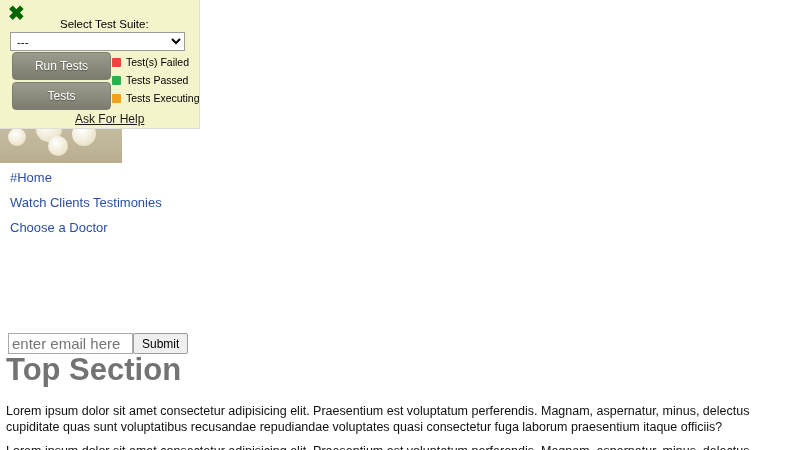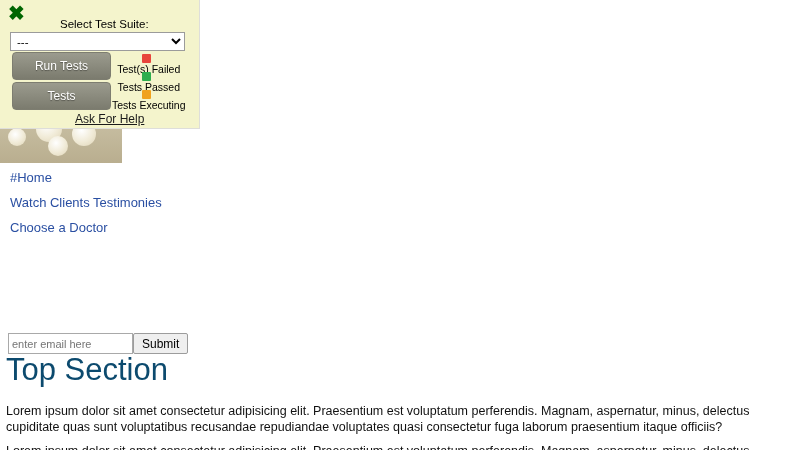--- a/index.html
+++ b/index.html
@@ -103,21 +103,21 @@
     position: absolute;
     left: 8px;
     top: 333px;
     display: flex;
     align-items: center;
   }
   .subscribe-row input[type="text"] {
     width: 117px;
     height: 17px;
     font-family: "Liberation Sans", sans-serif;
-    font-size: 11px;
+    font-size: 15px;
     padding: 1px 3px;
     border: 1px solid #a9a9a9;
     background: #ffffff;
     color: #000;
     box-sizing: content-box;
   }
   .subscribe-row button {
     margin-left: 0;
     height: 21px;
     font-family: "Liberation Sans", sans-serif;
@@ -129,23 +129,23 @@
     border-radius: 2px;
     cursor: pointer;
   }
 
   .top-section-title {
     position: absolute;
     left: 6px;
     top: 352px;
     margin: 0;
     font-size: 31px;
-    font-weight: normal;
+    font-weight: bold;
     letter-spacing: 0px;
-    color: #0c4a6e;
+    color: #737373;
   }
 
   .para {
     position: absolute;
     left: 6px;
     width: 790px;
     font-size: 12.5px;
     line-height: 16px;
     color: #111;
   }
@@ -218,21 +218,20 @@
   .legend {
     position: absolute;
     left: 112px;
     top: 54px;
   }
   .legend-row {
     display: flex;
     align-items: center;
     height: 16px;
     margin-bottom: 2px;
-    flex-direction: column;
   }
   .legend-swatch {
     width: 9px;
     height: 9px;
     margin-right: 5px;
     border-radius: 1px;
     flex: 0 0 auto;
   }
   .legend-text {
     font-size: 10.5px;

